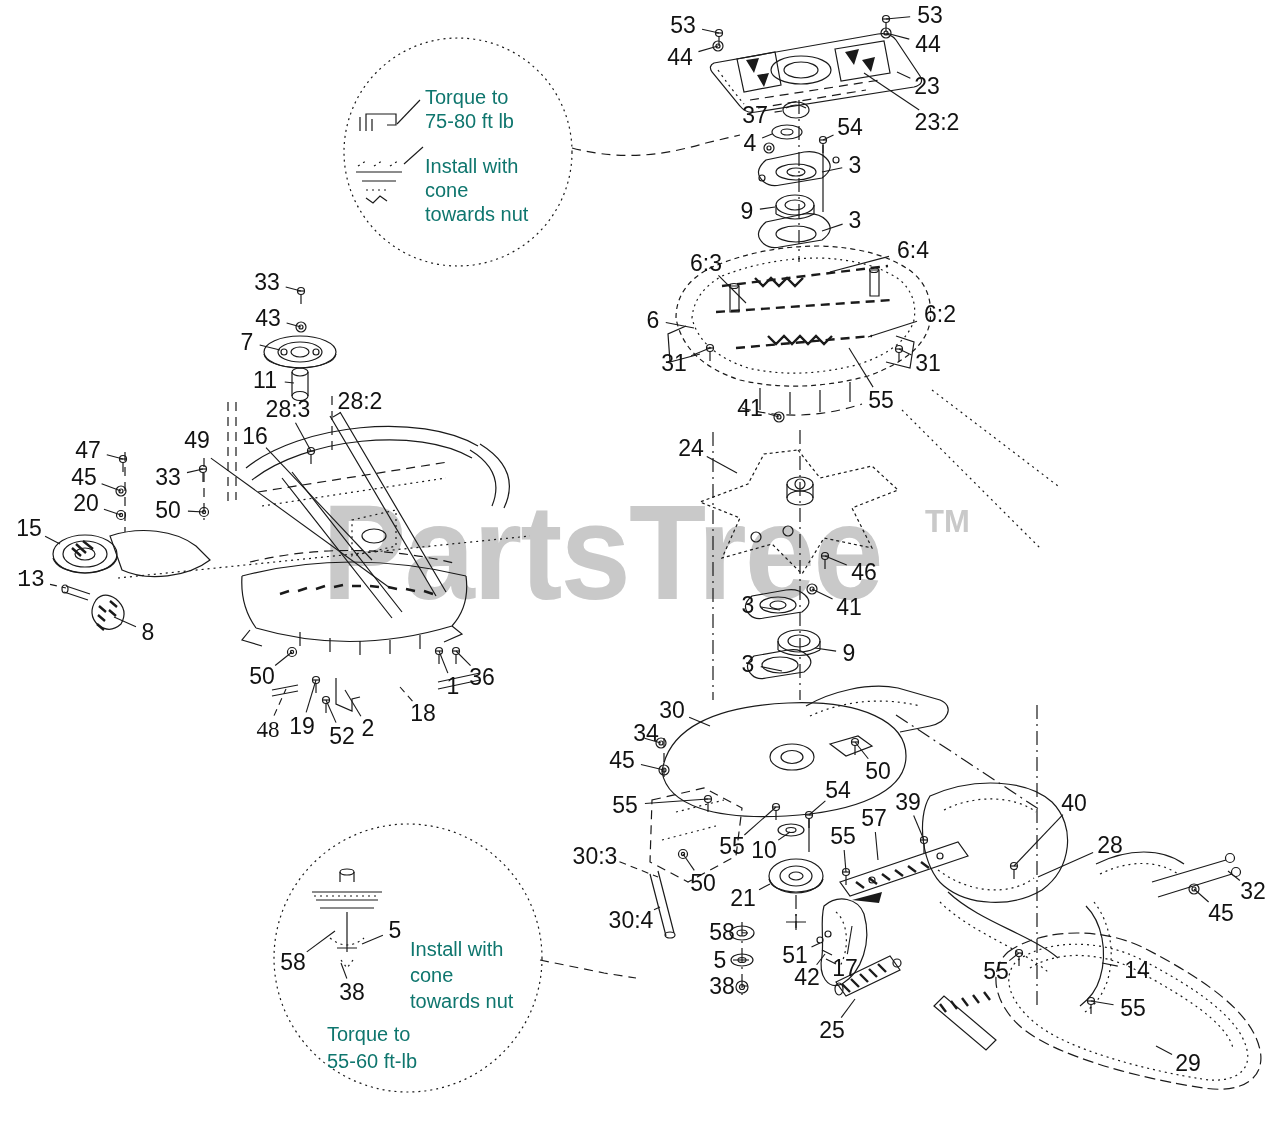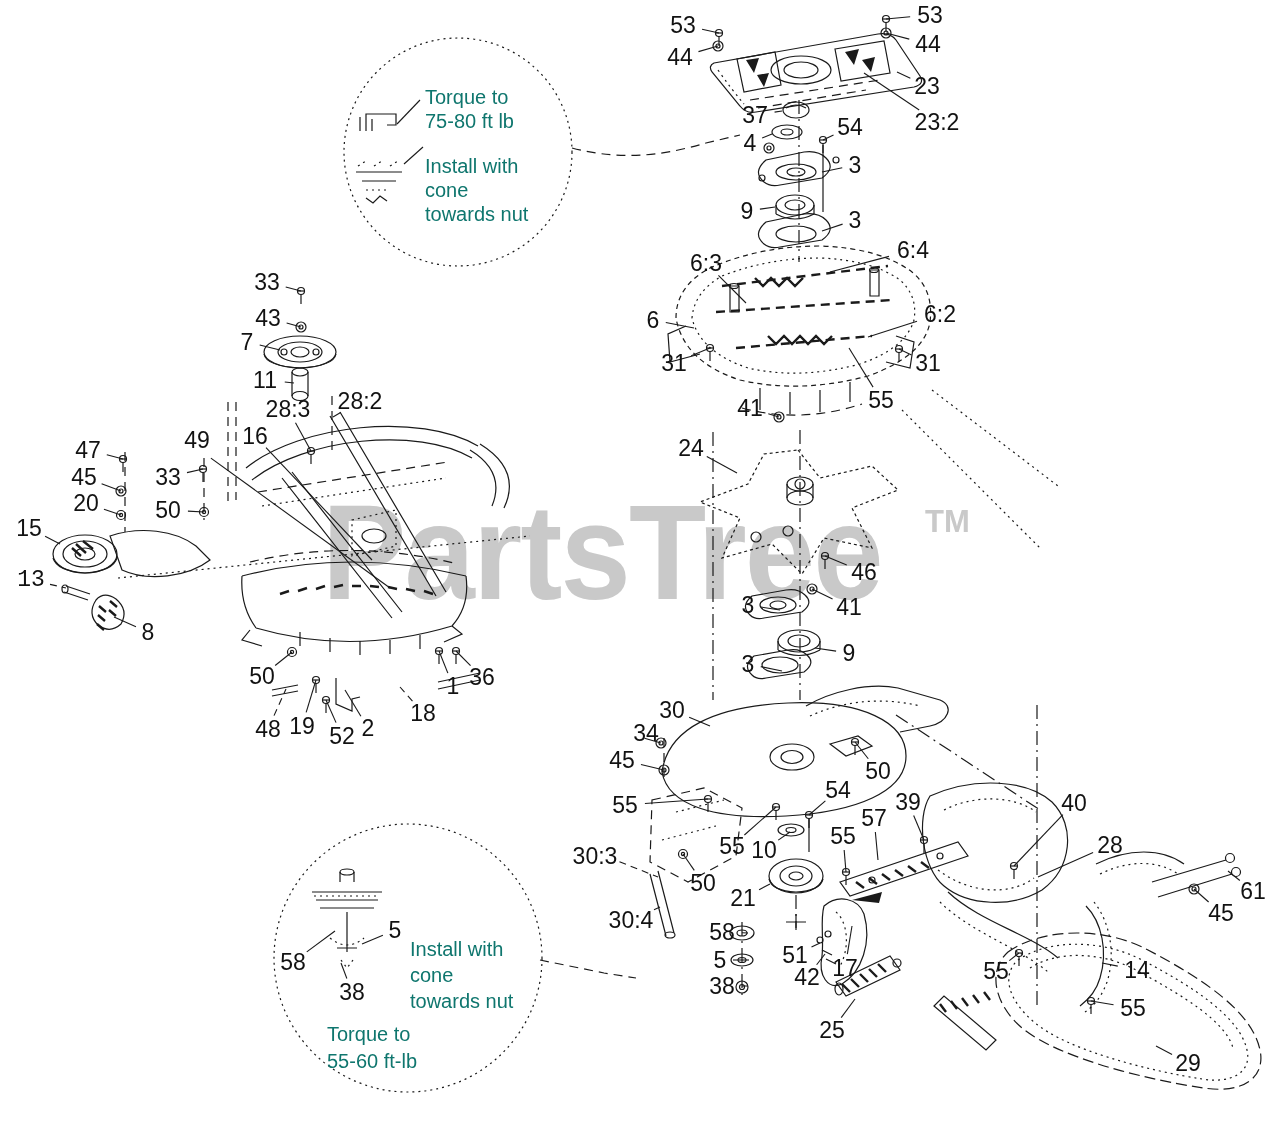--- a/index.html
+++ b/index.html
@@ -553,21 +553,21 @@
       <div class="plabel" style="left: 197px; top: 440px;">49</div>
       <div class="plabel" style="left: 88px; top: 450px;">47</div>
       <div class="plabel" style="left: 84px; top: 477px;">45</div>
       <div class="plabel" style="left: 86px; top: 503px;">20</div>
       <div class="plabel" style="left: 168px; top: 477px;">33</div>
       <div class="plabel" style="left: 168px; top: 510px;">50</div>
       <div class="plabel" style="left: 29px; top: 528px;">15</div>
       <div class="plabel" style="left: 31px; top: 580px; font-family: Liberation Mono, monospace;">13</div>
       <div class="plabel" style="left: 148px; top: 632px;">8</div>
       <div class="plabel" style="left: 262px; top: 676px;">50</div>
-      <div class="plabel" style="left: 268px; top: 729px;">48</div>
+      <div class="plabel" style="left: 268px; top: 729px; font-family: Liberation Serif, serif;">48</div>
       <div class="plabel" style="left: 302px; top: 726px;">19</div>
       <div class="plabel" style="left: 342px; top: 736px;">52</div>
       <div class="plabel" style="left: 368px; top: 728px;">2</div>
       <div class="plabel" style="left: 423px; top: 713px;">18</div>
       <div class="plabel" style="left: 453px; top: 686px;">1</div>
       <div class="plabel" style="left: 482px; top: 677px;">36</div>
       <div class="plabel" style="left: 672px; top: 710px;">30</div>
       <div class="plabel" style="left: 626px; top: 733px; margin-left: 20px;">34</div>
       <div class="plabel" style="left: 622px; top: 760px;">45</div>
       <div class="plabel" style="left: 625px; top: 805px;">55</div>
@@ -577,21 +577,21 @@
       <div class="plabel" style="left: 838px; top: 790px;">54</div>
       <div class="plabel" style="left: 732px; top: 846px;">55</div>
       <div class="plabel" style="left: 764px; top: 850px;">10</div>
       <div class="plabel" style="left: 703px; top: 883px;">50</div>
       <div class="plabel" style="left: 743px; top: 898px;">21</div>
       <div class="plabel" style="left: 843px; top: 836px;">55</div>
       <div class="plabel" style="left: 874px; top: 818px;">57</div>
       <div class="plabel" style="left: 908px; top: 802px;">39</div>
       <div class="plabel" style="left: 1074px; top: 803px;">40</div>
       <div class="plabel" style="left: 1110px; top: 845px; text-align: center;">28</div>
-      <div class="plabel" style="left: 1253px; top: 891px;">61</div>
+      <div class="plabel" style="left: 1253px; top: 891px;">32</div>
       <div class="plabel" style="left: 1221px; top: 913px;">45</div>
       <div class="plabel" style="left: 996px; top: 971px;">55</div>
       <div class="plabel" style="left: 1137px; top: 970px;">14</div>
       <div class="plabel" style="left: 1133px; top: 1008px;">55</div>
       <div class="plabel" style="left: 1188px; top: 1063px;">29</div>
       <div class="plabel" style="left: 722px; top: 932px;">58</div>
       <div class="plabel" style="left: 720px; top: 960px;">5</div>
       <div class="plabel" style="left: 722px; top: 986px;">38</div>
       <div class="plabel" style="left: 795px; top: 955px;">51</div>
       <div class="plabel" style="left: 807px; top: 977px;">42</div>

